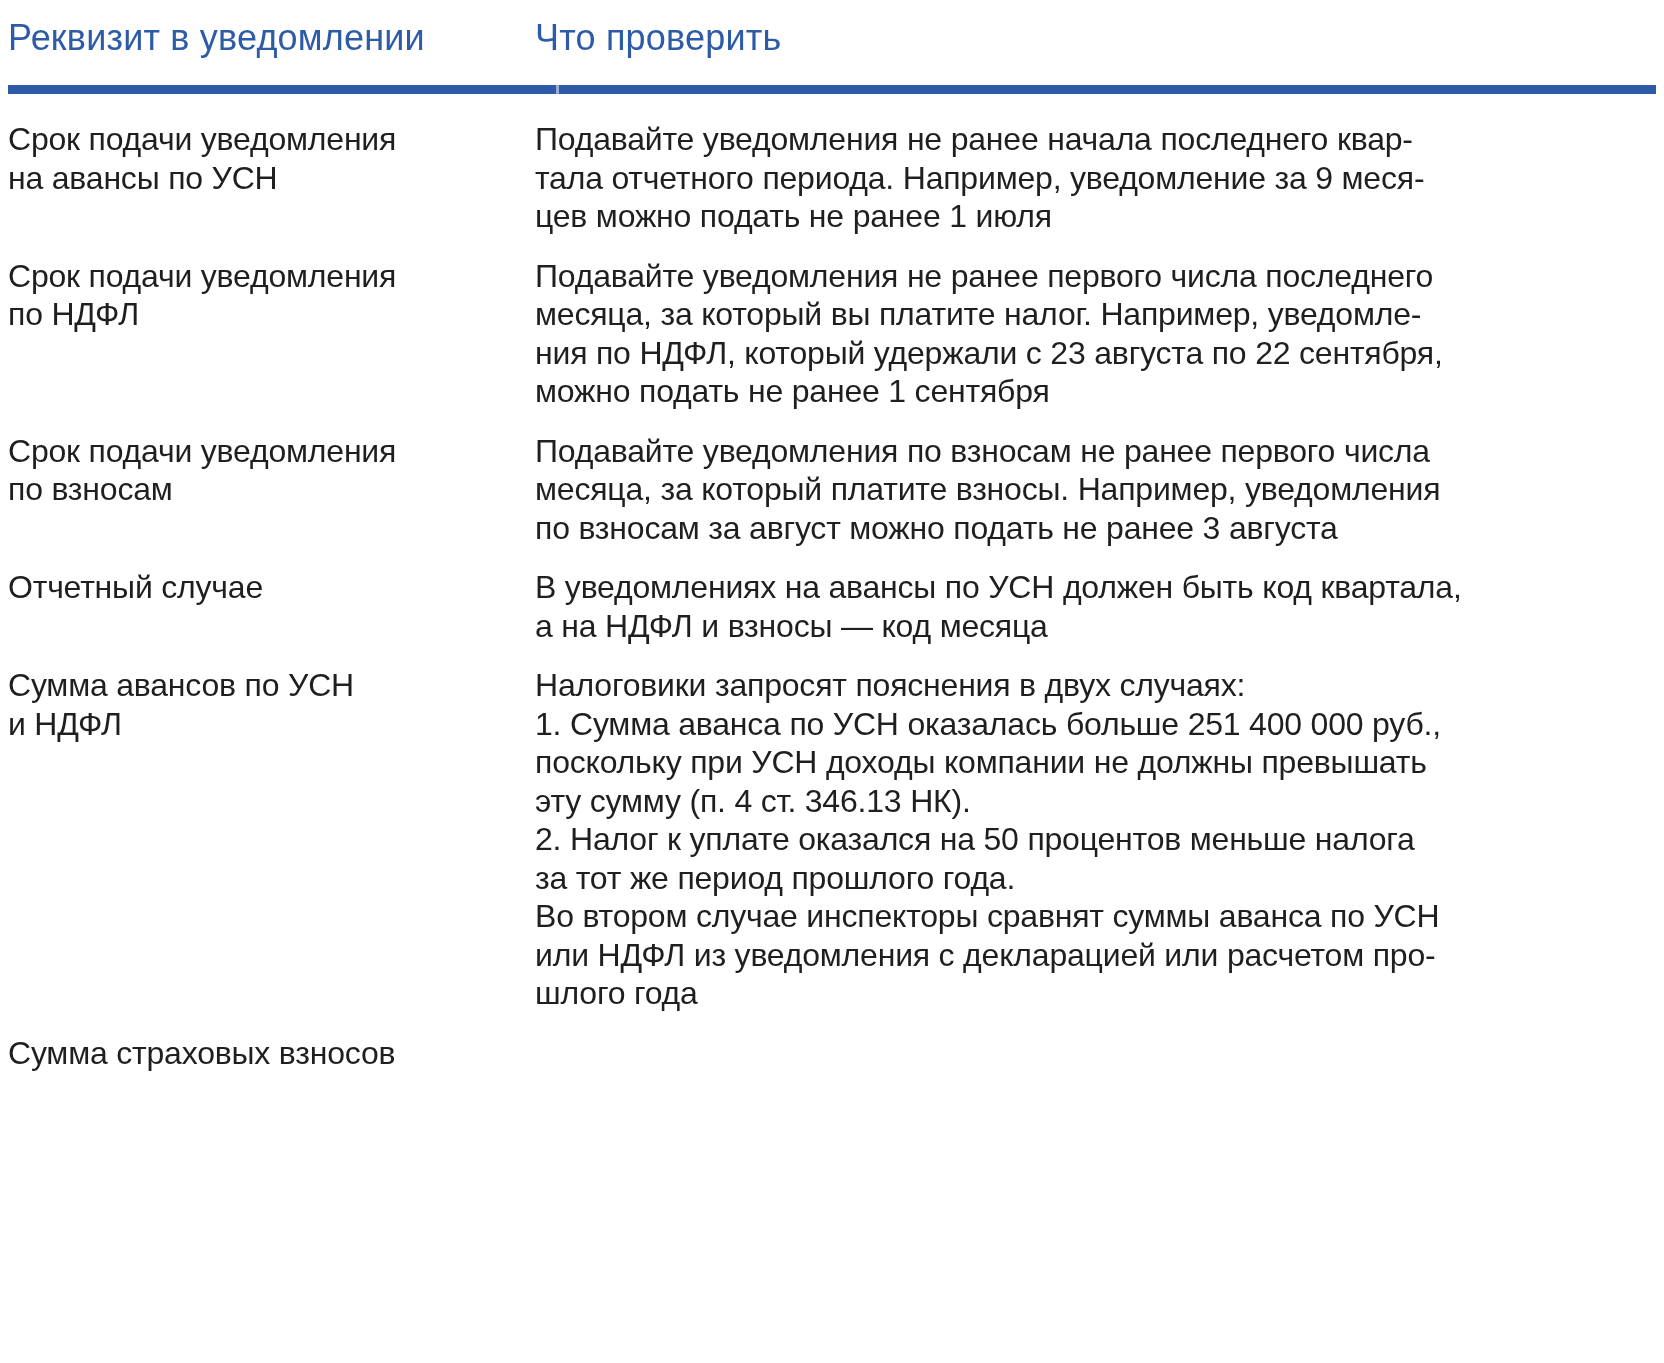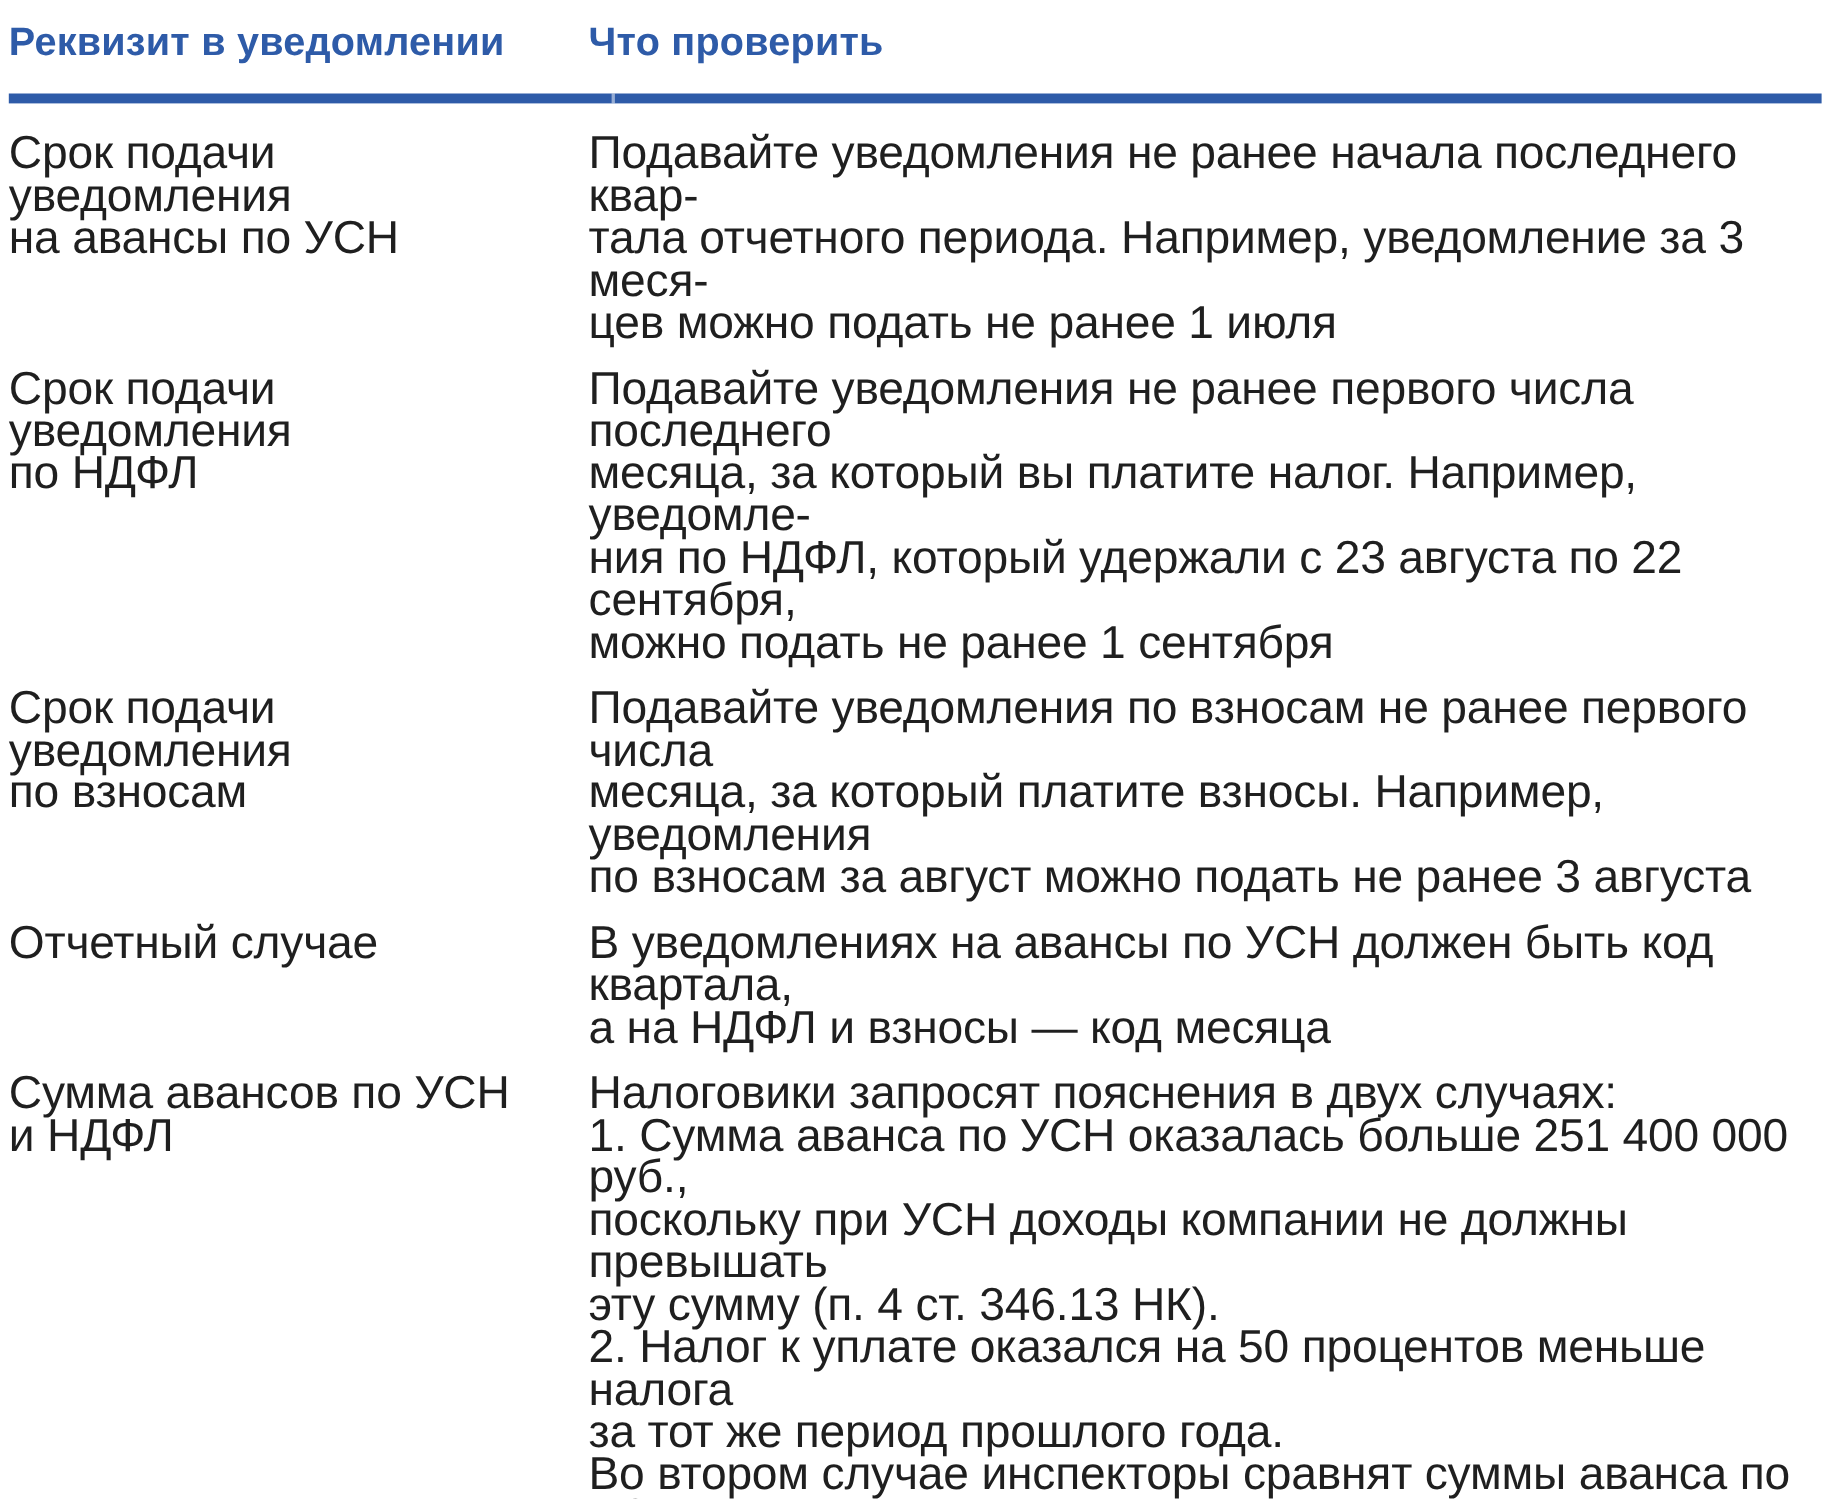--- a/index.html
+++ b/index.html
@@ -16,21 +16,21 @@
   }
   .container {
     padding: 0 8px;
   }
   
   .header-row {
     display: flex;
     margin-top: 18px;
   }
   .h-cell {
-    font-weight: bold;
+    font-weight: normal;
     font-size: 36px;
     line-height: 40px;
     color: #2e5ba8;
     letter-spacing: 0.2px;
   }
   .h-cell.c1 {
     width: 527px;
     flex: none;
   }
   .h-cell.c2 {
@@ -46,21 +46,21 @@
     position: absolute;
     left: 548px;
     top: 0;
     width: 3px;
     height: 100%;
     background: rgba(255, 255, 255, 0.5);
   }
   
   .row {
     display: flex;
-    font-size: 42px;
+    font-size: 32px;
     line-height: 38.5px;
     letter-spacing: -0.2px;
   }
   .rows .row:first-child {
     margin-top: 26px;
   }
   .row + .row {
     margin-top: 21px;
   }
   .cell {
@@ -89,21 +89,21 @@
   <div class="rule">
     <div class="notch"></div>
   </div>
 
   <div class="rows">
 
     <div class="row">
       <div class="cell c1">Срок подачи уведомления
 на авансы по УСН</div>
       <div class="cell c2">Подавайте уведомления не ранее начала последнего квар-
-тала отчетного периода. Например, уведомление за 3 меся-
+тала отчетного периода. Например, уведомление за 9 меся-
 цев можно подать не ранее 1 июля</div>
     </div>
 
     <div class="row">
       <div class="cell c1">Срок подачи уведомления
 по НДФЛ</div>
       <div class="cell c2">Подавайте уведомления не ранее первого числа последнего
 месяца, за который вы платите налог. Например, уведомле-
 ния по НДФЛ, который удержали с 23 августа по 22 сентября,
 можно подать не ранее 1 сентября</div>

